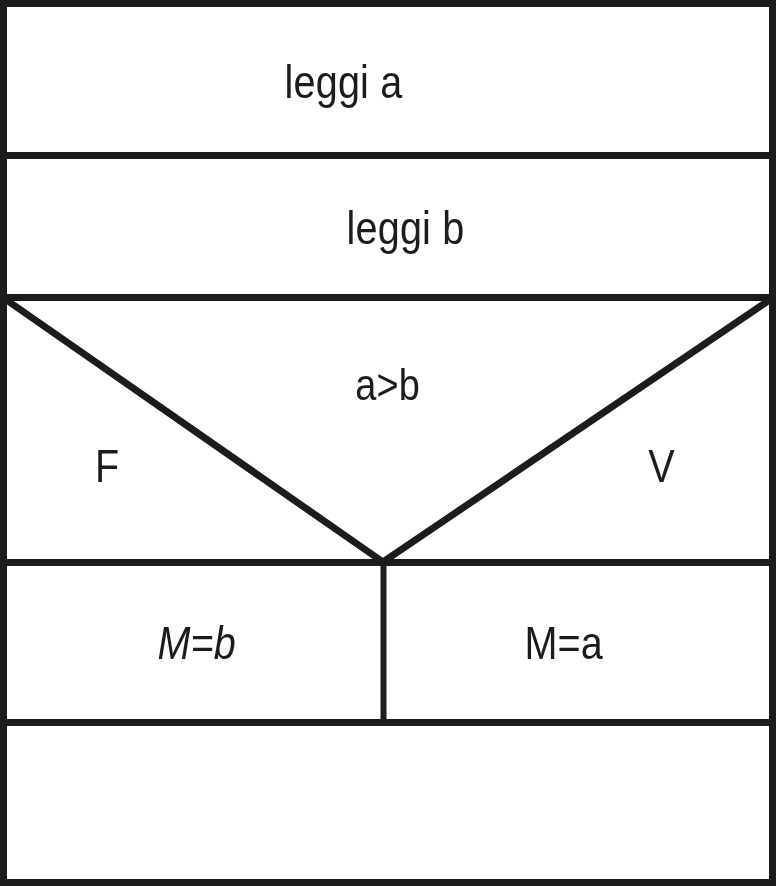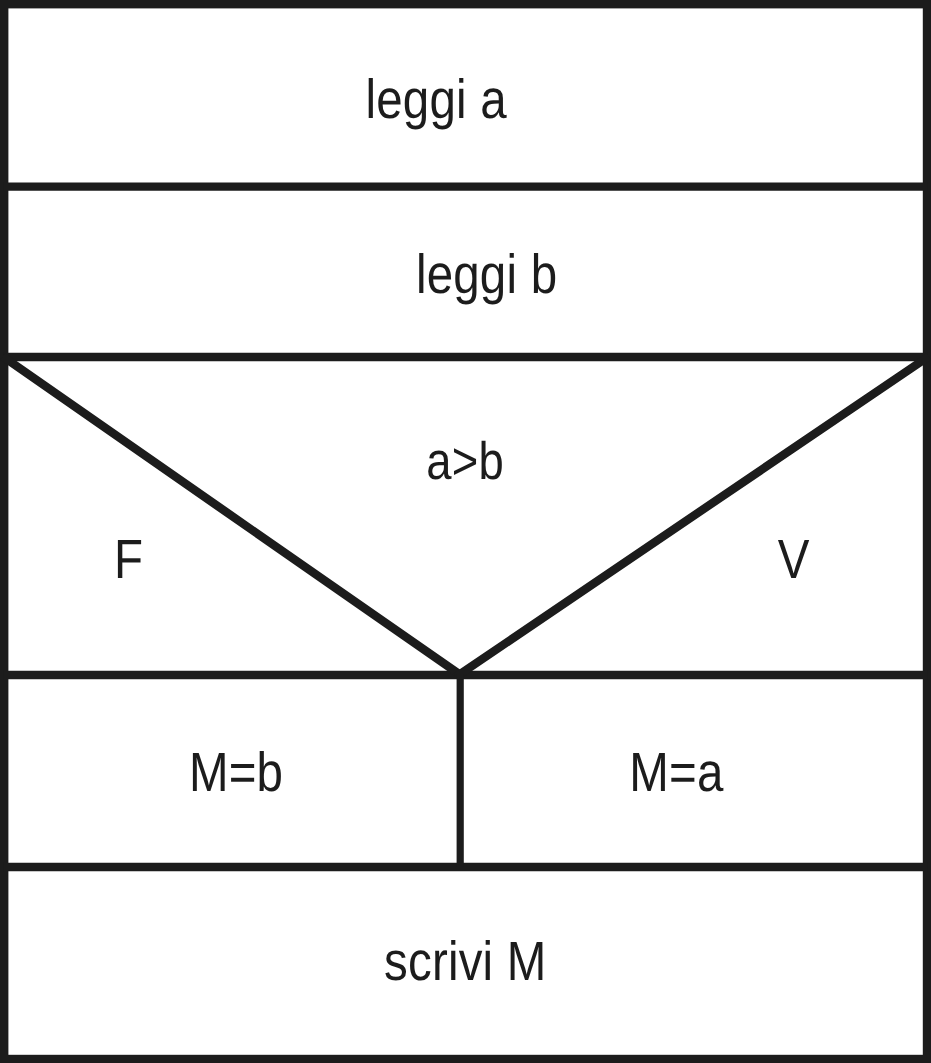--- a/index.html
+++ b/index.html
@@ -52,28 +52,28 @@
     letter-spacing: 0.2px;
   }
 
   .cell-label {
     display: block;
     transform: scaleX(0.86);
     transform-origin: center center;
   }
 
   
-  .cell-read-a   { left: 7px;   top: 8px;   width: 672px; height: 147px; font-size: 46px; padding-left: 20px; }
+  .cell-read-a   { left: 7px;   top: 8px;   width: 672px; height: 147px; font-size: 46px; }
   .cell-read-b   { left: 24px;   top: 158px; width: 762px; height: 139px; font-size: 46px; }
 
   .cell-cond     { left: 200px; top: 355px; width: 376px; height: 60px;  font-size: 44px; }
   .cell-false    { left: 62px;  top: 435px; width: 90px;  height: 62px;  font-size: 46px; }
   .cell-true     { left: 616px; top: 435px; width: 90px;  height: 62px;  font-size: 46px; }
 
-  .cell-assign-b { left: 12px;  top: 566px; width: 369px; height: 154px; font-size: 46px; }
+  .cell-assign-b { left: 12px;  top: 566px; width: 369px; height: 154px; font-size: 46px; font-style: italic; }
   .cell-assign-a { left: 373px; top: 566px; width: 381px; height: 154px; font-size: 46px; }
 
   .cell-write-m  { left: 7px;   top: 725px; width: 762px; height: 152px; font-size: 46px; }
 </style>
 </head>
 <body>
 
 <div id="diagram-root">
 
   <div class="chart-frame"></div>
@@ -115,17 +115,14 @@
   </div>
 
   <div class="cell cell-assign-b">
     <span class="cell-label">M=b</span>
   </div>
 
   <div class="cell cell-assign-a">
     <span class="cell-label">M=a</span>
   </div>
 
-  <div class="cell cell-write-m">
-    <span class="cell-label">scrivi M</span>
-  </div>
 
 </div>
 
 </body></html>

